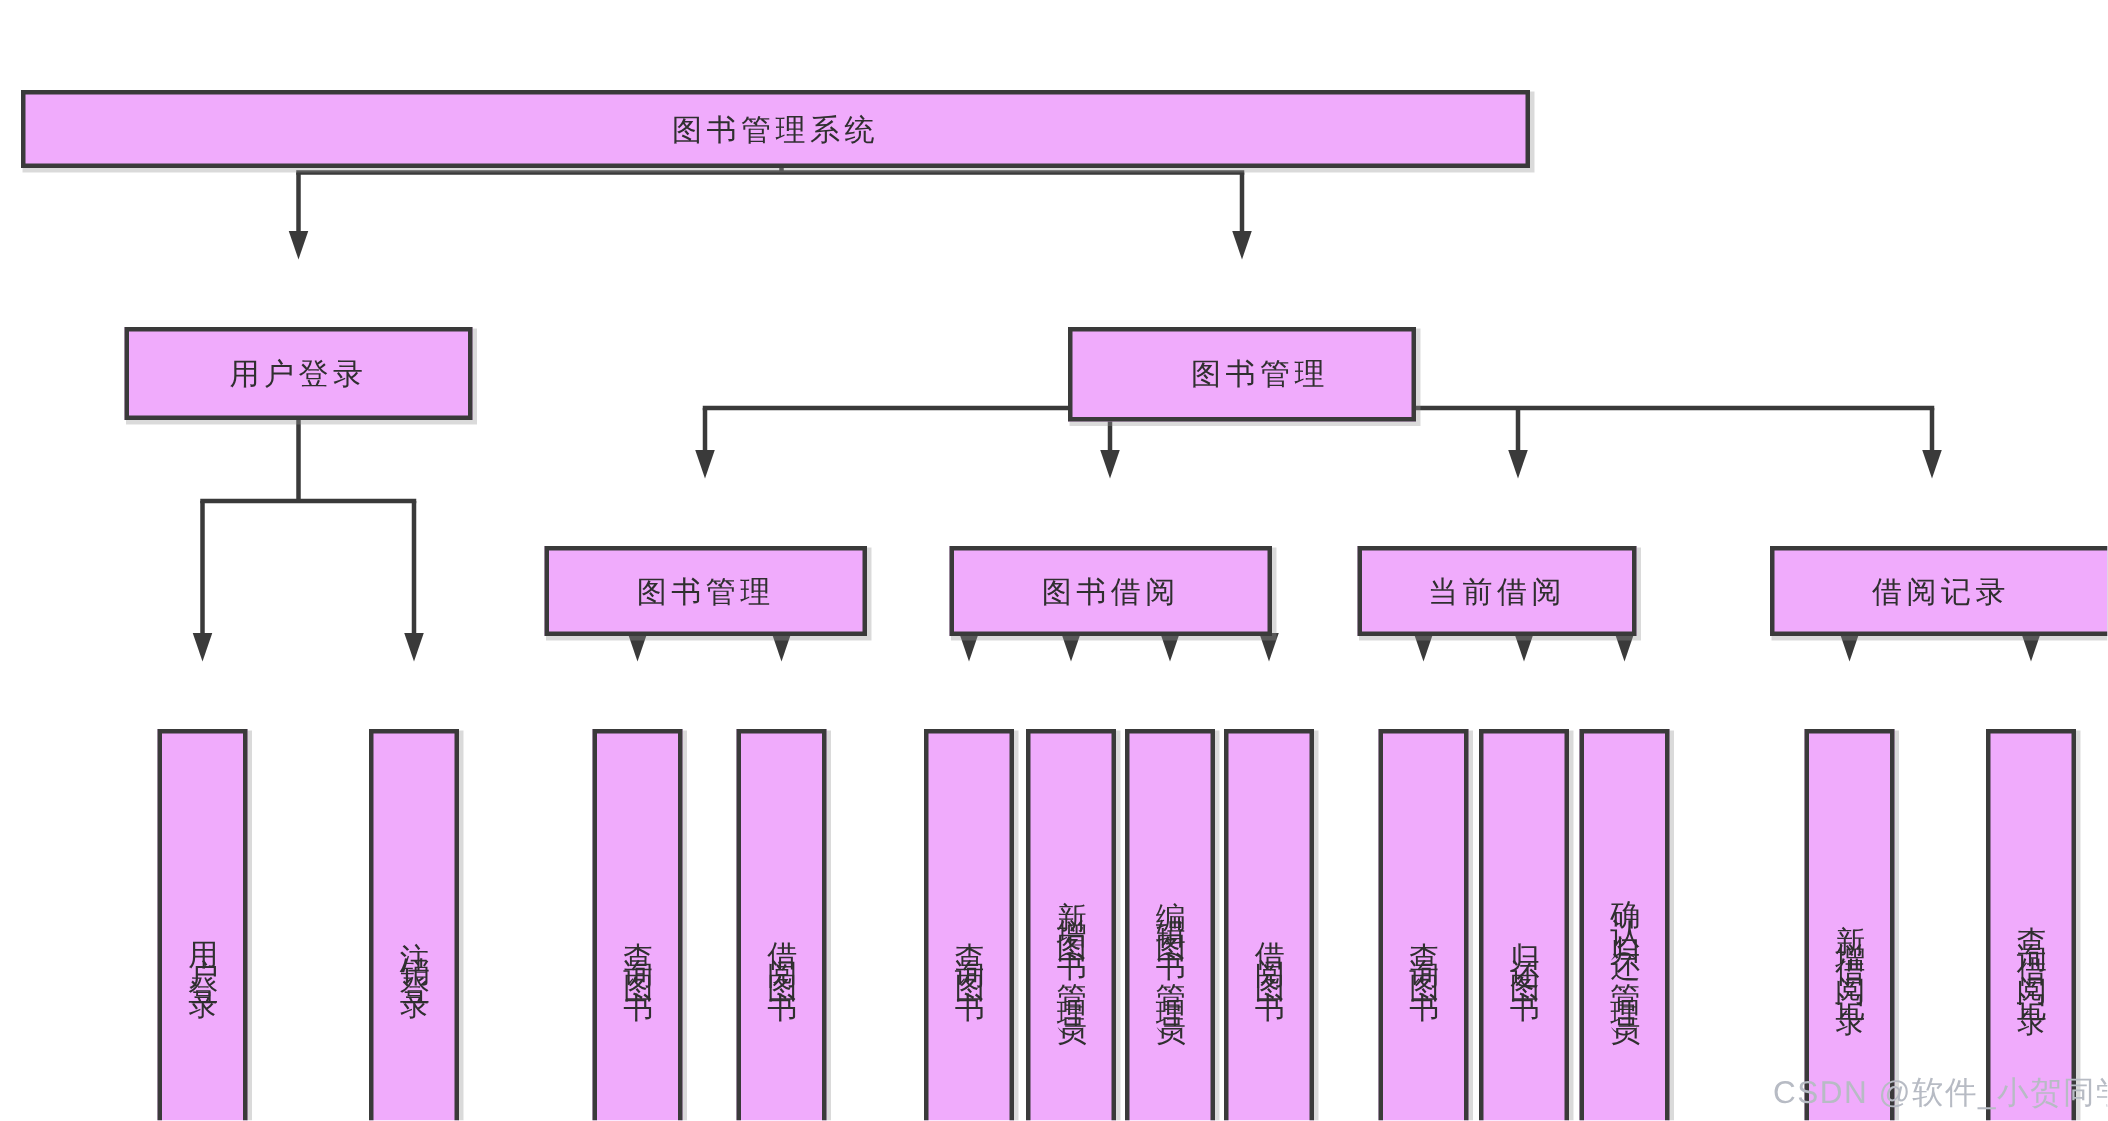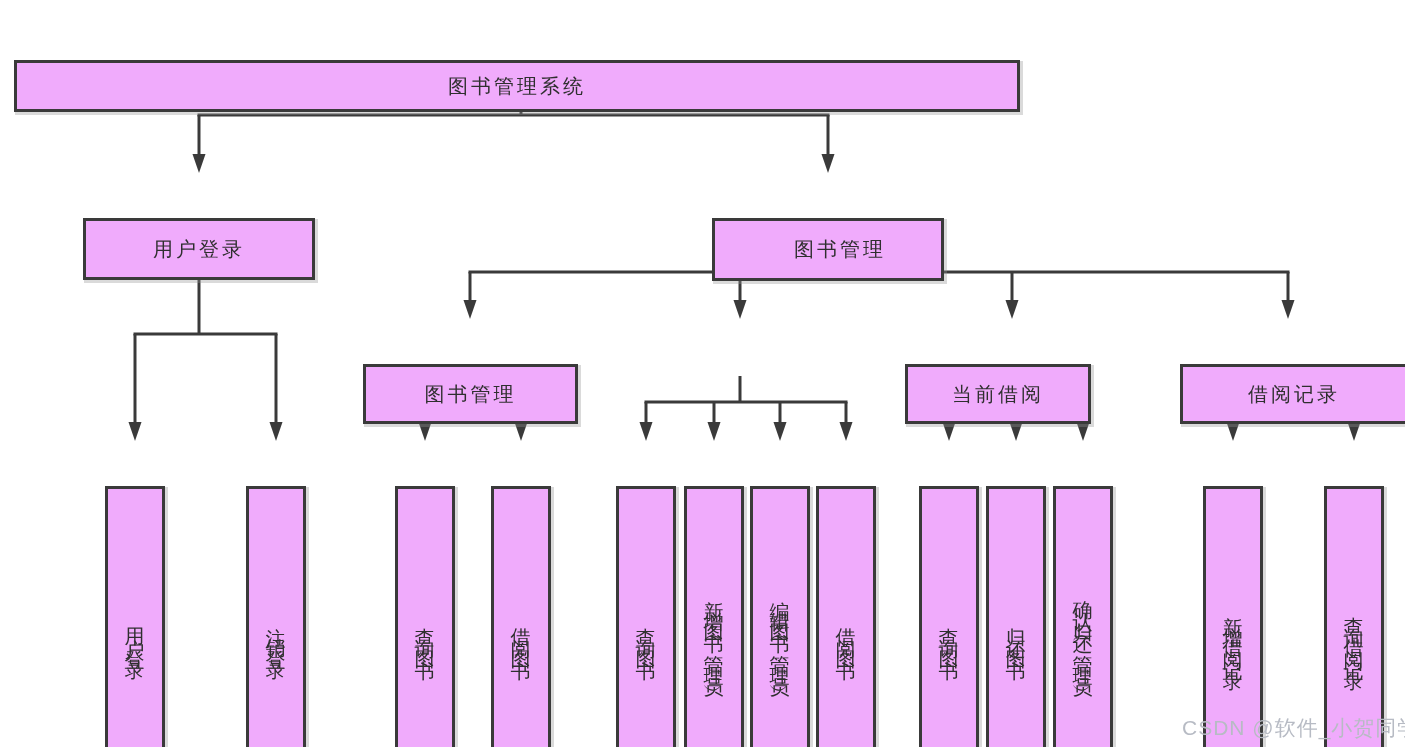--- a/index.html
+++ b/index.html
@@ -137,20 +137,21 @@
       <polygon class="a" points="1347.5,422 1360.5,422 1354,441"></polygon>
     </g>
   </svg>
 
   <div class="node hnode b-root">图书管理系统</div>
 
   <div class="node hnode b-l2-0">用户登录</div>
   <div class="node hnode b-l2-1">图书管理</div>
 
   <div class="node hnode b-l3-0">图书管理</div>
+  <div class="node hnode b-l3-1">图书借阅</div>
   <div class="node hnode b-l3-2">当前借阅</div>
   <div class="node hnode b-l3-3">借阅记录</div>
 
   <div class="node vnode leaf b-g1-0">用户登录</div>
   <div class="node vnode leaf b-g1-1">注销登录</div>
 
   <div class="node vnode leaf b-g2-0">查询图书</div>
   <div class="node vnode leaf b-g2-1">借阅图书</div>
 
   <div class="node vnode leaf b-g3-0">查询图书</div>

